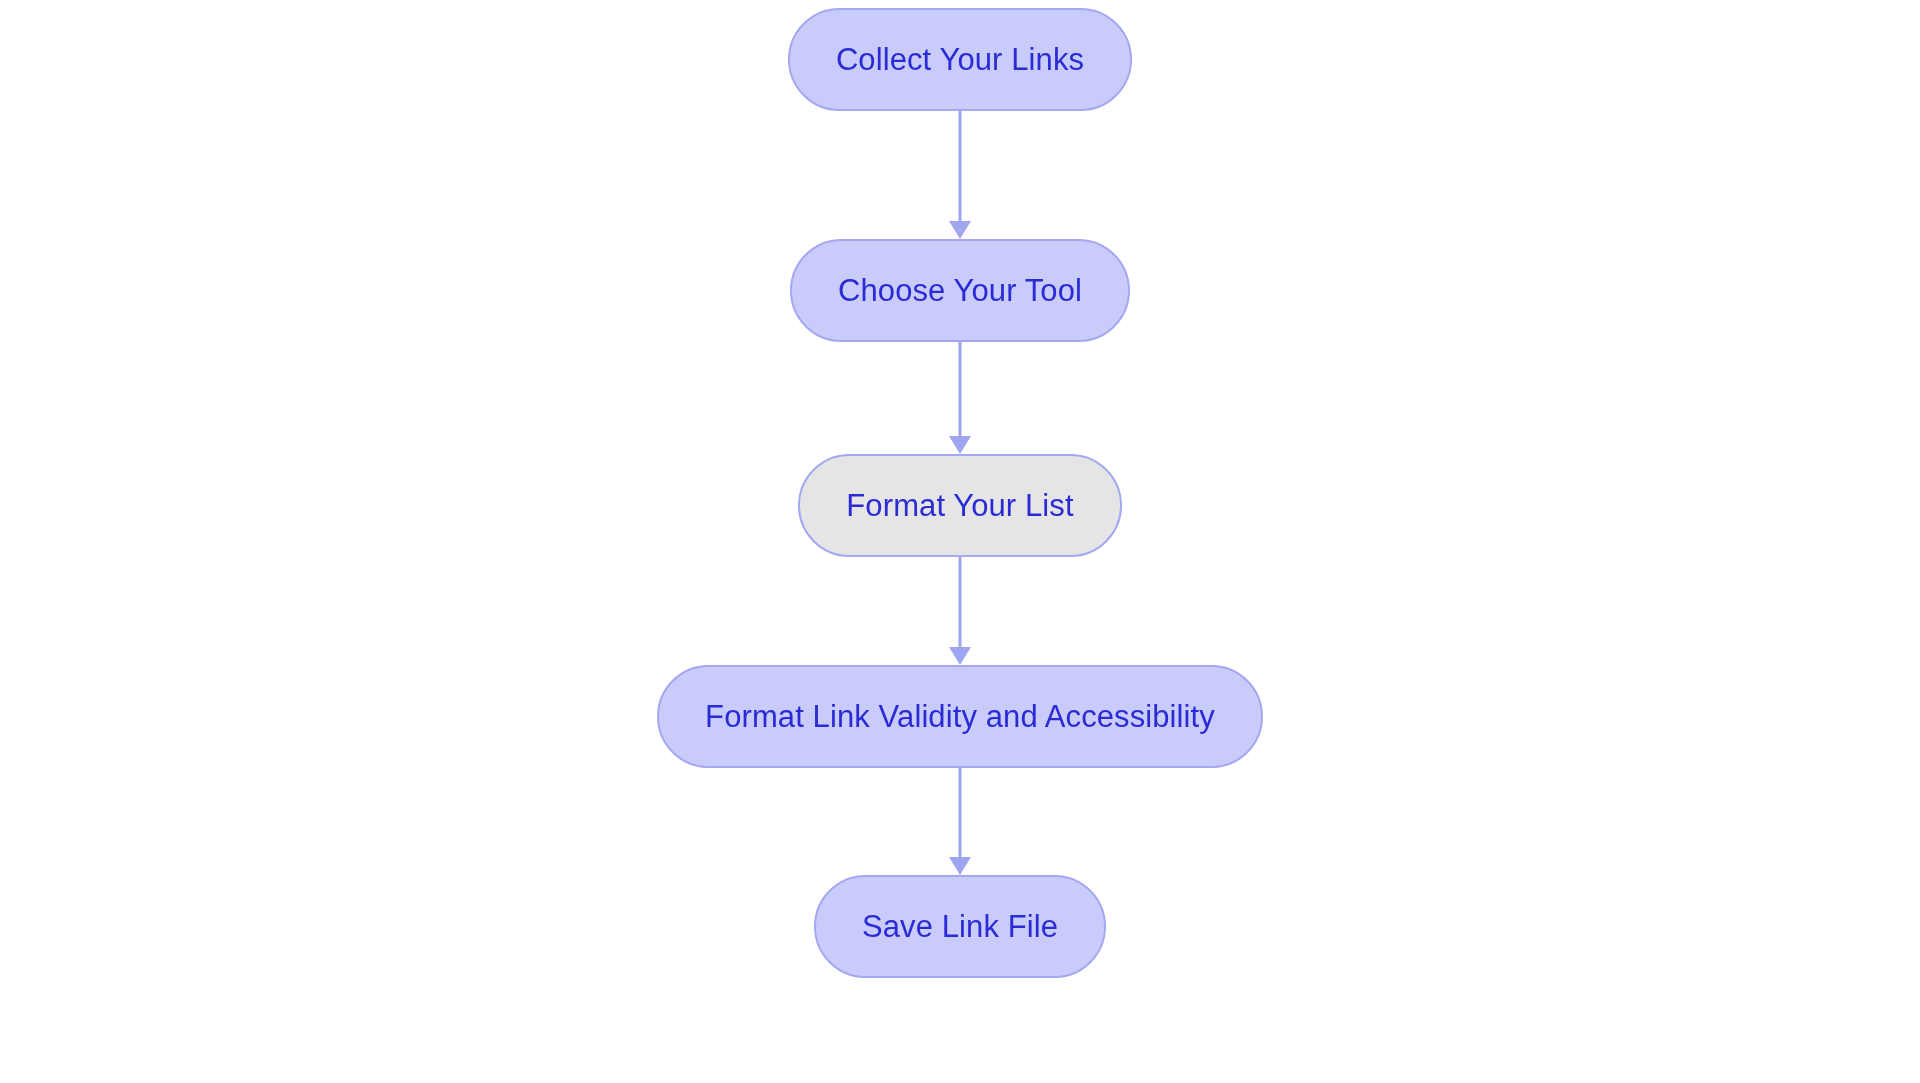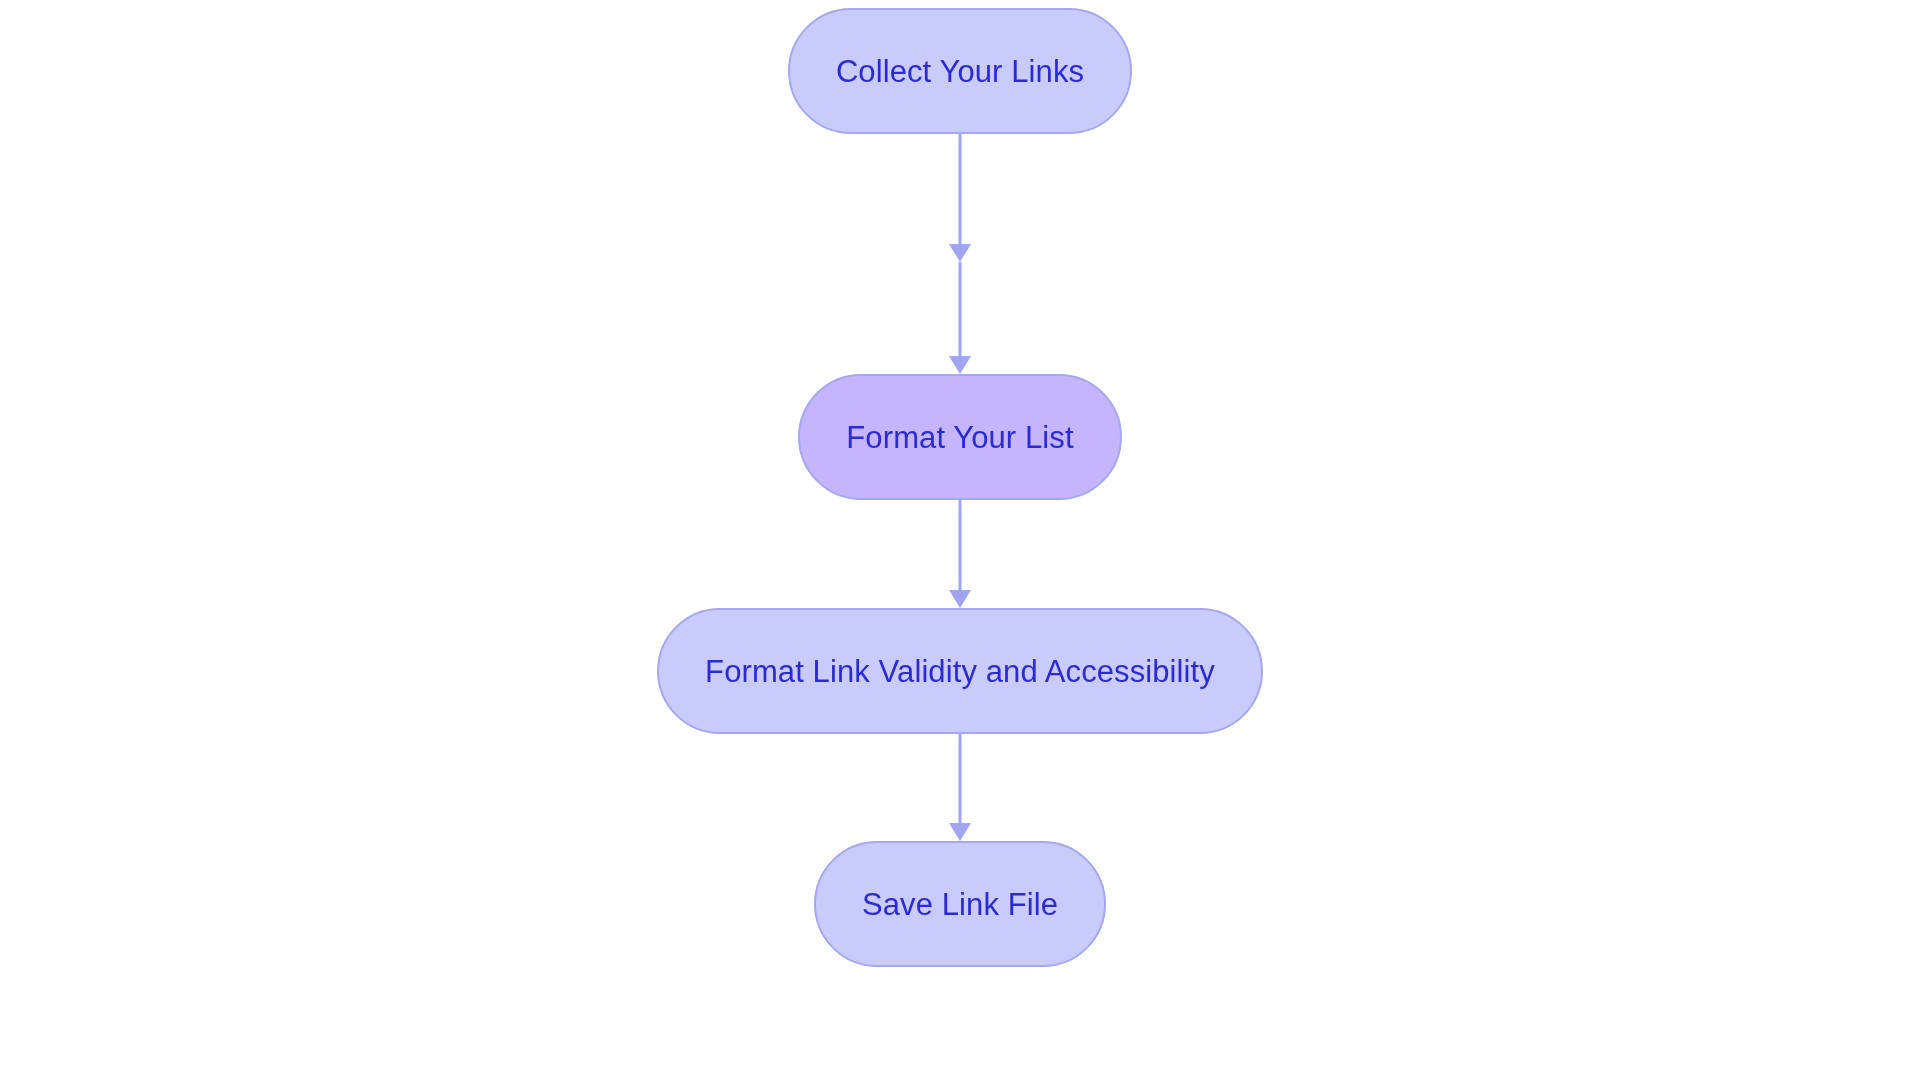--- a/index.html
+++ b/index.html
@@ -43,21 +43,21 @@
     background: #c9cbfa;
     border: 2px solid #a3a8f0;
     border-radius: 9999px;
     color: #2b2bd6;
     font-size: 31px;
     font-weight: 400;
     line-height: 1;
     letter-spacing: 0.1px;
     white-space: nowrap;
     padding: 0 46px;
-    height: 126px;
+    height: 103px;
     flex: 0 0 auto;
   }
 
   .node-label {
     color: #2b2bd6;
     pointer-events: none;
   }
 
   
   .connector {
@@ -109,27 +109,30 @@
 
     <div class="node" style="background: rgb(201, 203, 250); border-color: rgb(163, 168, 240); color: rgb(43, 43, 214);">
       <span class="node-label">Collect Your Links</span>
     </div>
 
     <div class="connector gap-1">
       <span class="conn-line" style="background: rgb(159, 165, 240);"></span>
       <span class="conn-head" style="border-top-color: rgb(159, 165, 240);"></span>
     </div>
 
+    <div class="node" style="background: rgb(201, 203, 250); border-color: rgb(163, 168, 240); color: rgb(43, 43, 214);">
+      <span class="node-label">Choose Your Tool</span>
+    </div>
 
     <div class="connector gap-2">
       <span class="conn-line" style="background: rgb(159, 165, 240);"></span>
       <span class="conn-head" style="border-top-color: rgb(159, 165, 240);"></span>
     </div>
 
-    <div class="node" style="background: #c4b5fd; border-color: rgb(163, 168, 240); color: rgb(43, 43, 214);">
+    <div class="node" style="background: #e5e5e5; border-color: rgb(163, 168, 240); color: rgb(43, 43, 214);">
       <span class="node-label">Format Your List</span>
     </div>
 
     <div class="connector gap-3">
       <span class="conn-line" style="background: rgb(159, 165, 240);"></span>
       <span class="conn-head" style="border-top-color: rgb(159, 165, 240);"></span>
     </div>
 
     <div class="node" style="background: rgb(201, 203, 250); border-color: rgb(163, 168, 240); color: rgb(43, 43, 214);">
       <span class="node-label">Format Link Validity and Accessibility</span>

